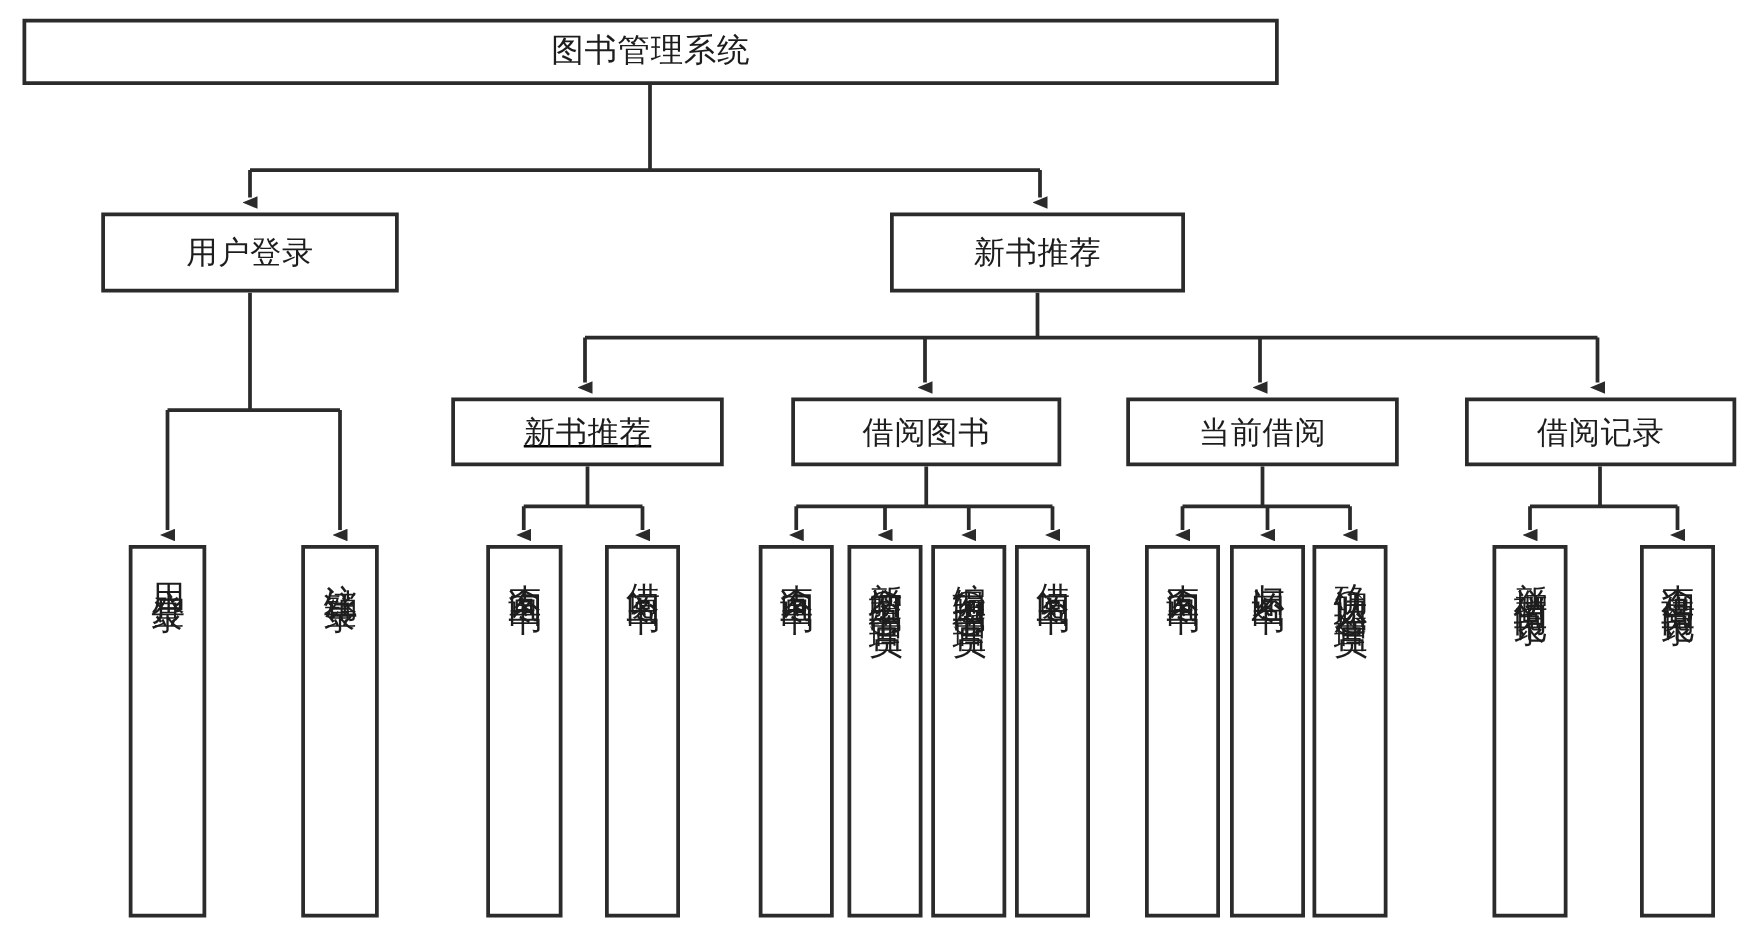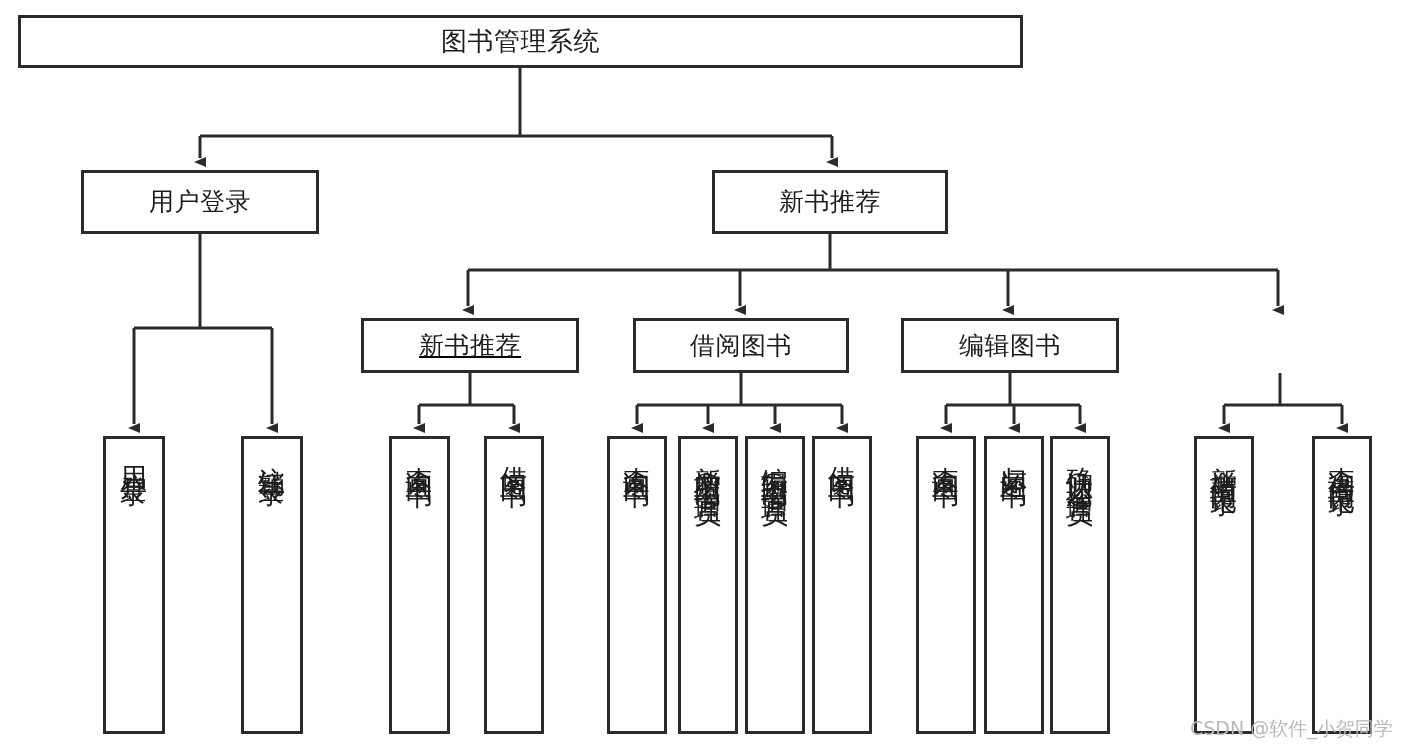--- a/index.html
+++ b/index.html
@@ -138,21 +138,24 @@
     <span class="node-label">新书推荐</span>
   </div>
 
   <div class="node horiz" style="left: 361px; top: 318px; width: 218px; height: 55px; border-color: rgb(43, 43, 43); text-decoration: underline;">
     <span class="node-label">新书推荐</span>
   </div>
   <div class="node horiz" style="left: 633px; top: 318px; width: 216px; height: 55px; border-color: rgb(43, 43, 43);">
     <span class="node-label">借阅图书</span>
   </div>
   <div class="node horiz" style="left: 901px; top: 318px; width: 218px; height: 55px; border-color: rgb(43, 43, 43);">
-    <span class="node-label">编辑图书</span>
+    <span class="node-label">当前借阅</span>
+  </div>
+  <div class="node horiz" style="left: 1172px; top: 318px; width: 217px; height: 55px; border-color: rgb(43, 43, 43);">
+    <span class="node-label">借阅记录</span>
   </div>
 
   <div class="node vert" style="left: 103px; top: 436px; width: 62px; height: 298px; border-color: rgb(43, 43, 43);">
     <span class="node-label">用户登录</span>
   </div>
   <div class="node vert" style="left: 241px; top: 436px; width: 62px; height: 298px; border-color: rgb(43, 43, 43);">
     <span class="node-label">注销登录</span>
   </div>
   <div class="node vert" style="left: 389px; top: 436px; width: 61px; height: 298px; border-color: rgb(43, 43, 43);">
     <span class="node-label">查询图书</span>
@@ -181,15 +184,14 @@
   <div class="node vert" style="left: 1050px; top: 436px; width: 60px; height: 298px; border-color: rgb(43, 43, 43);">
     <span class="node-label">确认归还（管理员）</span>
   </div>
   <div class="node vert" style="left: 1194px; top: 436px; width: 60px; height: 298px; border-color: rgb(43, 43, 43);">
     <span class="node-label">新增借阅记录</span>
   </div>
   <div class="node vert" style="left: 1312px; top: 436px; width: 60px; height: 298px; border-color: rgb(43, 43, 43);">
     <span class="node-label">查询借阅记录</span>
   </div>
 
-  <div class="watermark" style="left: 1190px; top: 716px;">CSDN @软件_小贺同学</div>
 
 </div>
 
 </body></html>

